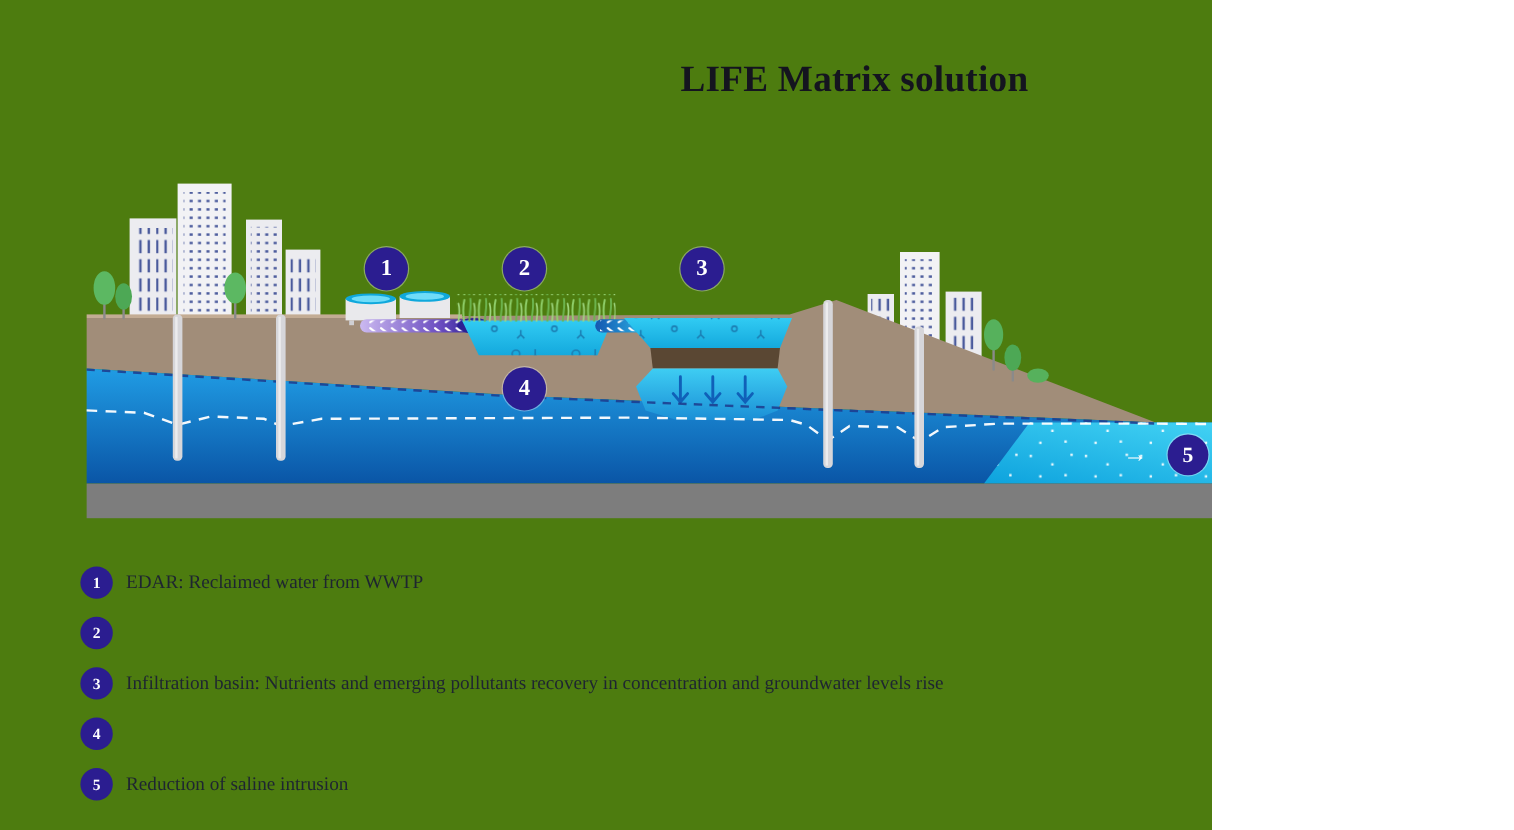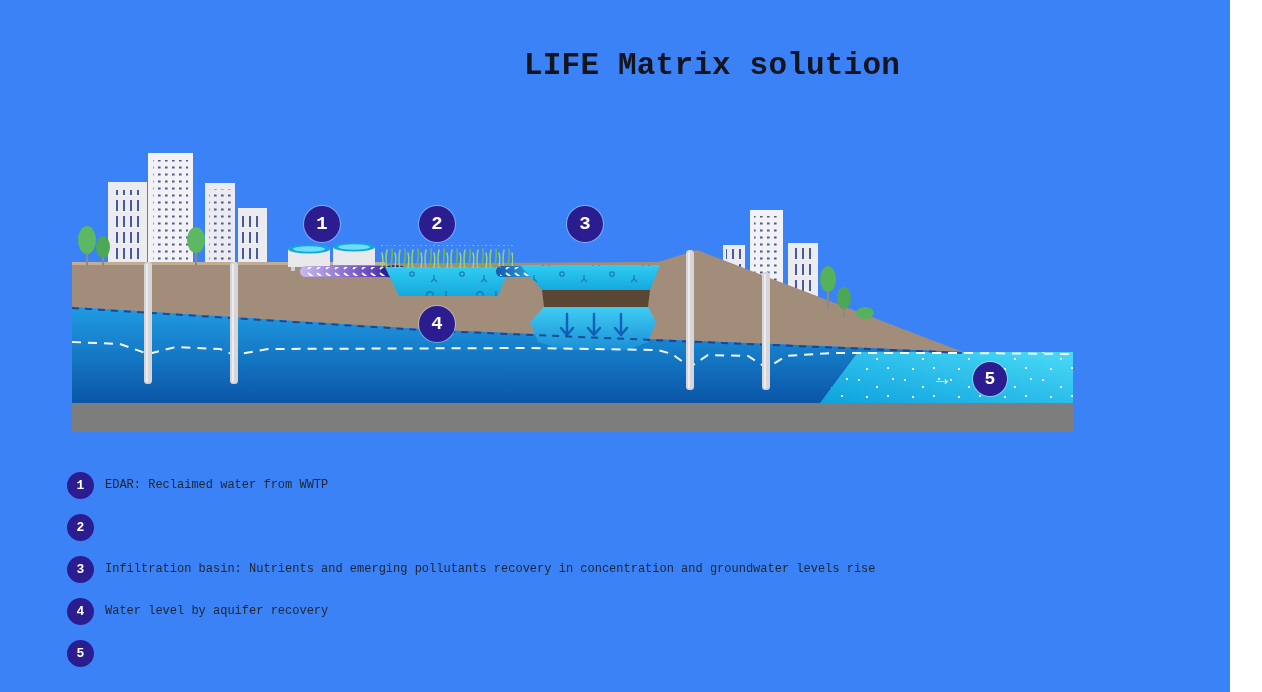--- a/index.html
+++ b/index.html
@@ -1,31 +1,31 @@
 <!DOCTYPE html>
 <html><head>
 <meta charset="utf-8">
 <style>
   html,body{margin:0;padding:0;background:#ffffff;}
-  .page{position:relative;width:1230px;height:692px;background:#3b82f6;overflow:hidden;
-        font-family:Liberation Mono, monospace;}
+  .page{position:relative;width:1010px;height:692px;background:#4d7c0f;overflow:hidden;
+        font-family:Liberation Serif, serif;}
   .title{position:absolute;left:362px;top:48px;width:700px;text-align:center;
          font-size:31px;font-weight:700;color:#14141f;letter-spacing:.2px;}
   .diagram{position:absolute;left:72px;top:150px;width:1001px;height:282px;}
   .marker{position:absolute;width:36px;height:36px;border-radius:50%;background:#2b1d90;
           color:#ffffff;display:flex;align-items:center;justify-content:center;
           font-size:19px;font-weight:700;box-shadow:0 0 0 1px rgba(255,255,255,.35);}
   .marker.small{width:34px;height:34px;font-size:18px;}
   .flow-arrow{position:absolute;color:#ffffff;font-size:20px;font-weight:400;}
   .legend{position:absolute;left:67px;top:472px;display:flex;flex-direction:column;gap:15px;}
   .legend-item{display:flex;align-items:center;}
   .legend-badge{width:27px;height:27px;border-radius:50%;background:#2b1d90;color:#ffffff;
                 display:flex;align-items:center;justify-content:center;
                 font-size:13px;font-weight:700;margin-right:11px;flex:0 0 auto;}
-  .legend-text{font-size:12px;color:#1e2531;line-height:27px;white-space:nowrap;}
+  .legend-text{font-size:16px;color:#1e2531;line-height:27px;white-space:nowrap;}
 </style>
 </head>
 <body>
 
 <div class="page">
 
   <div class="title">LIFE Matrix solution</div>
 
   <div class="diagram">
     <svg width="1001" height="282" viewBox="0 0 1001 282">
@@ -213,20 +213,20 @@
     </div>
     <div class="legend-item">
       <span class="legend-badge">2</span>
     </div>
     <div class="legend-item">
       <span class="legend-badge">3</span>
       <span class="legend-text">Infiltration basin: Nutrients and emerging pollutants recovery in concentration and groundwater levels rise</span>
     </div>
     <div class="legend-item">
       <span class="legend-badge">4</span>
-      <span class="legend-text">Water level by aquifer recovery</span>
     </div>
     <div class="legend-item">
       <span class="legend-badge">5</span>
+      <span class="legend-text">Reduction of saline intrusion</span>
     </div>
   </div>
 
 </div>
 
 </body></html>

